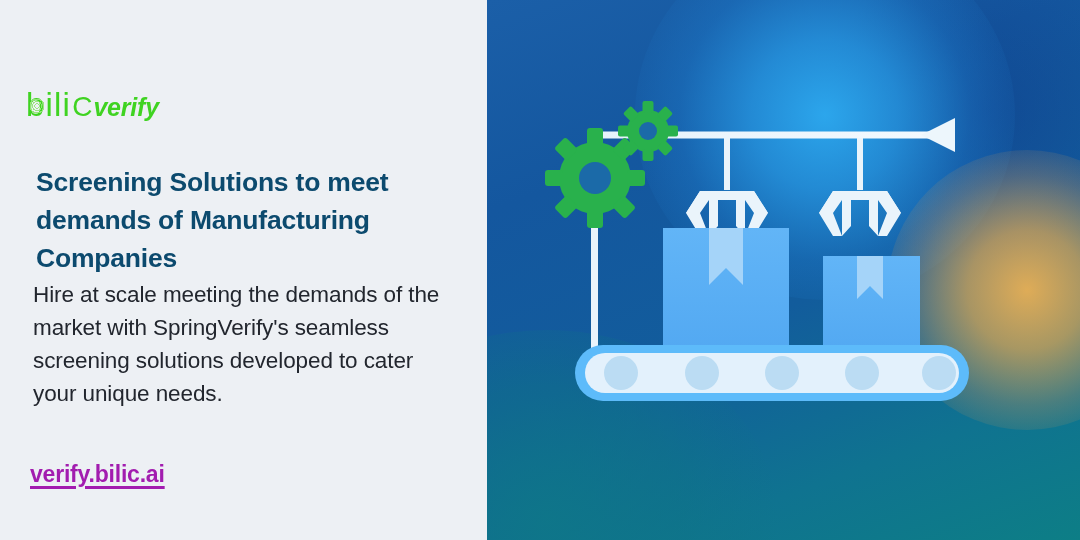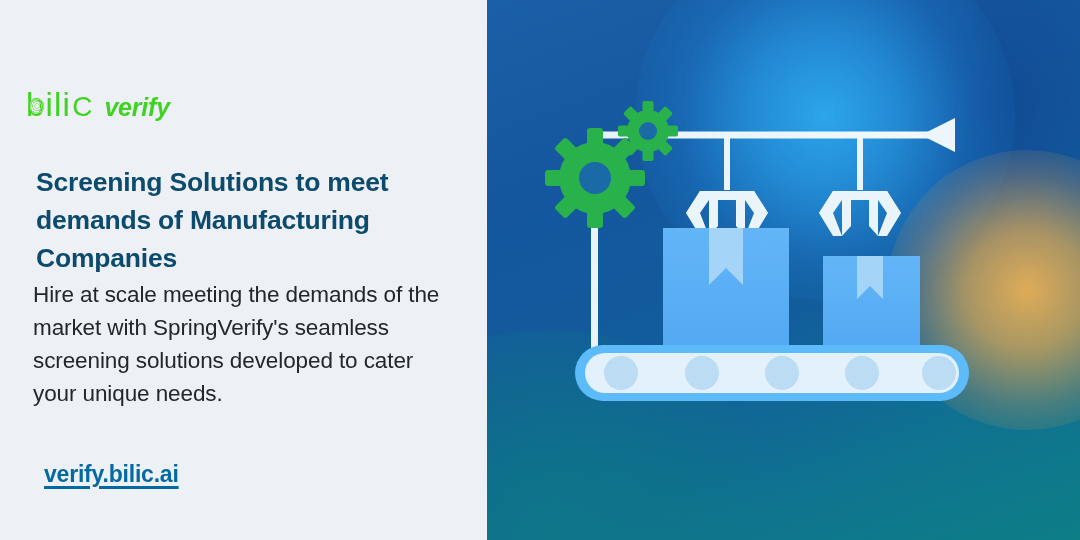--- a/index.html
+++ b/index.html
@@ -68,21 +68,21 @@
     color: #3FD321;
     line-height: 1;
     margin-left: 1px;
   }
   #logo-verify {
     font-size: 25px;
     font-weight: 700;
     font-style: italic;
     color: #3FD321;
     line-height: 1;
-    margin-left: 12px;
+    margin-left: 1px;
     letter-spacing: -0.2px;
   }
 
   
   #headline {
     position: absolute;
     left: 36px;
     top: 163px;
     width: 420px;
     font-size: 26.5px;
@@ -101,25 +101,25 @@
     font-size: 22.5px;
     font-weight: 400;
     line-height: 33px;
     color: #22262E;
     letter-spacing: -0.1px;
   }
 
   
   #site-link {
     position: absolute;
-    left: 44px;
+    left: 30px;
     top: 461px;
     font-size: 23px;
     font-weight: 700;
-    color: #0369a1;
+    color: #a21caf;
     text-decoration: underline;
     text-underline-offset: 4px;
     text-decoration-thickness: 2.5px;
     letter-spacing: -0.2px;
     cursor: pointer;
   }
 
   
   #right-panel {
     position: absolute;

